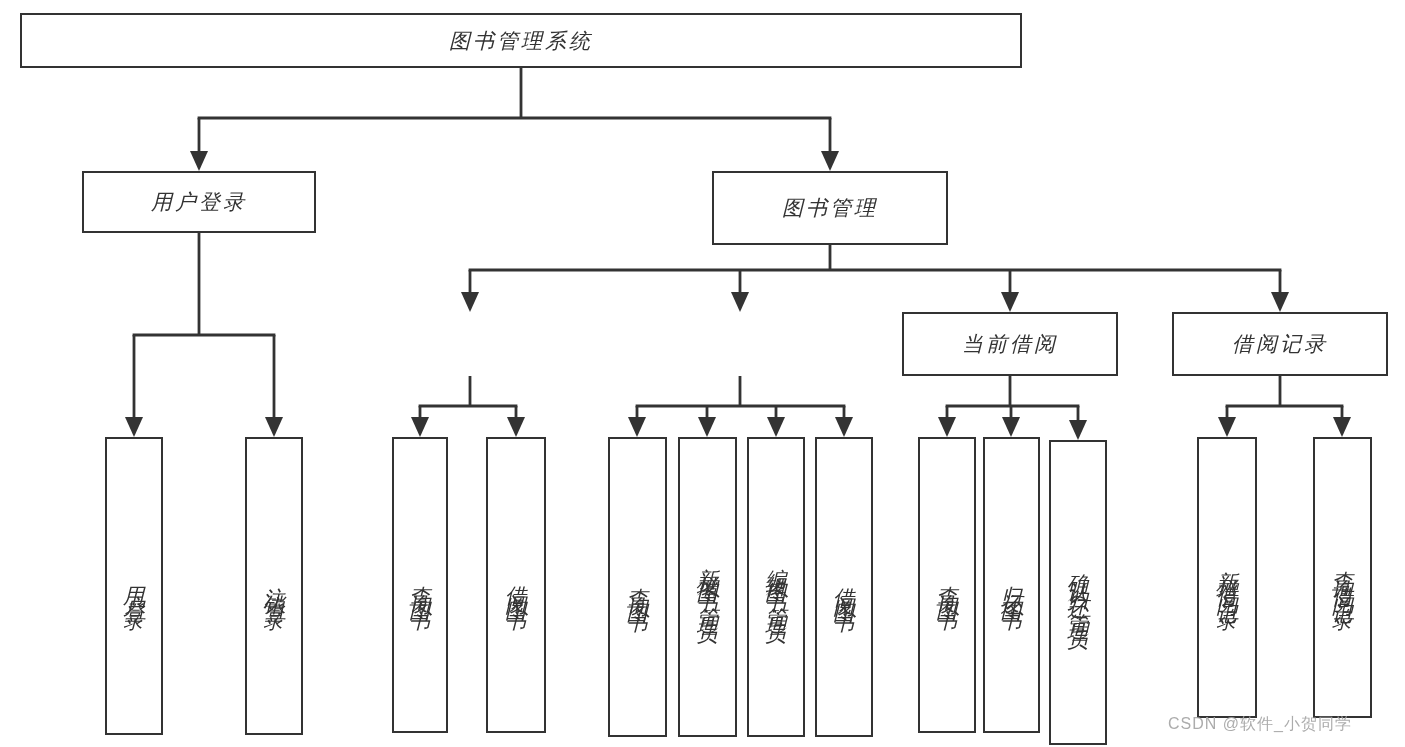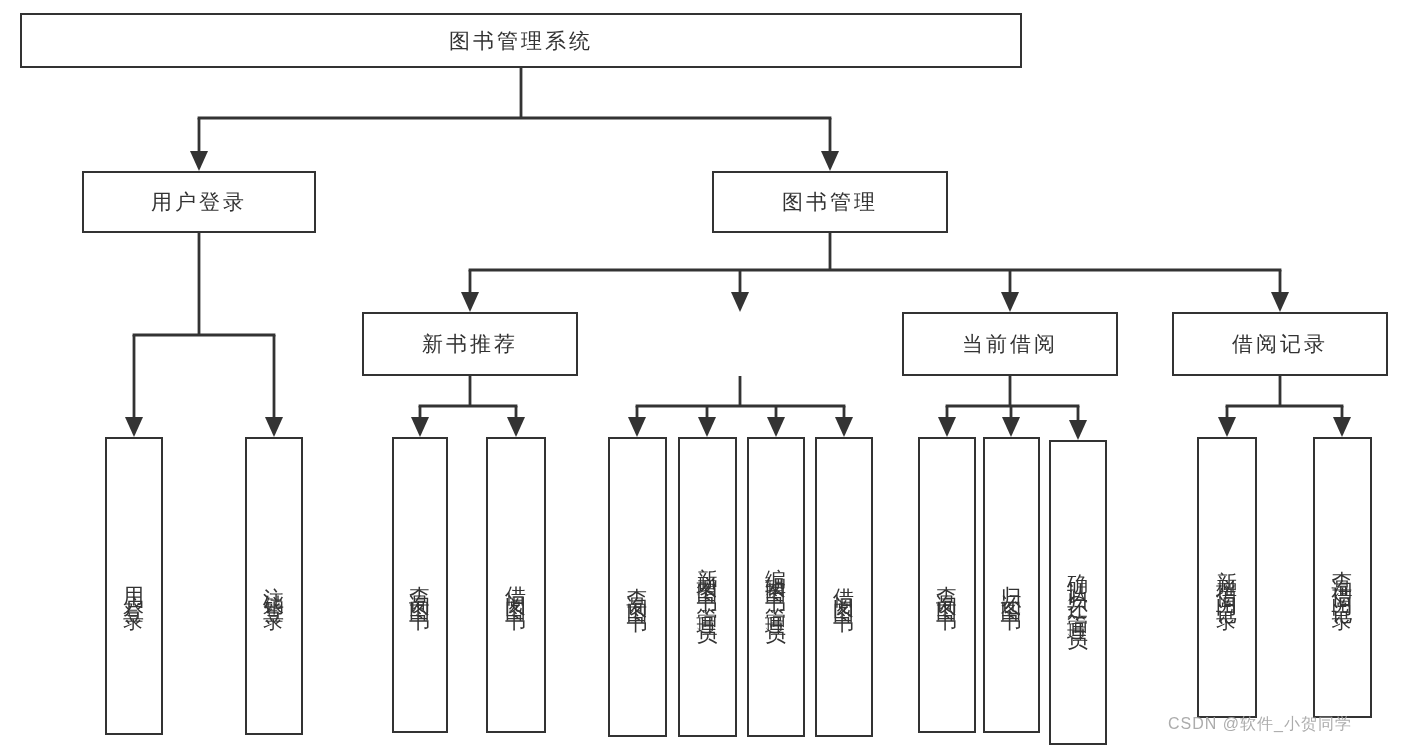--- a/index.html
+++ b/index.html
@@ -25,20 +25,21 @@
   }
   .node {
     position: absolute;
     box-sizing: border-box;
     border: 2.5px solid #333333;
     background: #ffffff;
     display: flex;
     align-items: center;
     justify-content: center;
     color: #333333;
+    font-style: italic;
   }
   .node.h span {
     font-size: 21px;
     letter-spacing: 3px;
     white-space: nowrap;
     color: #333333;
   }
   .node.leaf span {
     writing-mode: vertical-rl;
     text-orientation: mixed;
@@ -130,27 +131,24 @@
     </g>
   </svg>
 
   <div class="node h" style="left:20px; top:13px; width:1002px; height:55px;">
     <span>图书管理系统</span>
   </div>
 
   <div class="node h" style="left:82px; top:171px; width:234px; height:62px;">
     <span>用户登录</span>
   </div>
-  <div class="node h" style="left:712px; top:171px; width:236px; height:62px;justify-content:center;">
+  <div class="node h" style="left:712px; top:171px; width:236px; height:74px;justify-content:center;">
     <span>图书管理</span>
   </div>
 
-  <div class="node h" style="left:362px; top:312px; width:216px; height:64px;">
-    <span>新书推荐</span>
-  </div>
   <div class="node h" style="left:902px; top:312px; width:216px; height:64px;">
     <span>当前借阅</span>
   </div>
   <div class="node h" style="left:1172px; top:312px; width:216px; height:64px;">
     <span>借阅记录</span>
   </div>
 
   <div class="node leaf" style="left:105px; top:437px; width:58px; height:298px;">
     <span>用户登录</span>
   </div>

